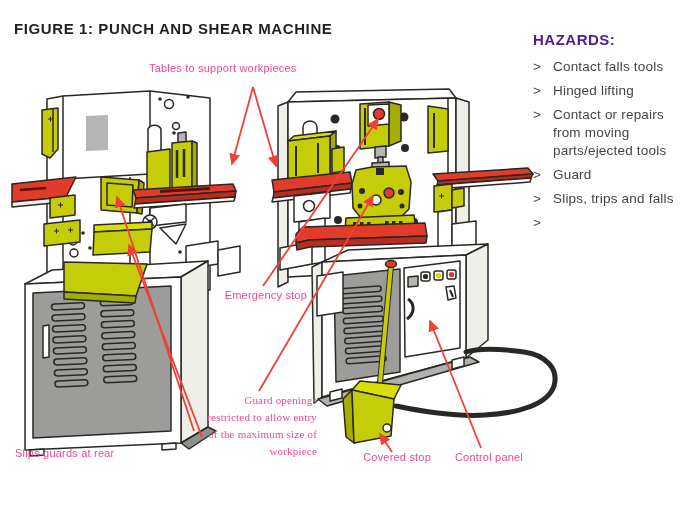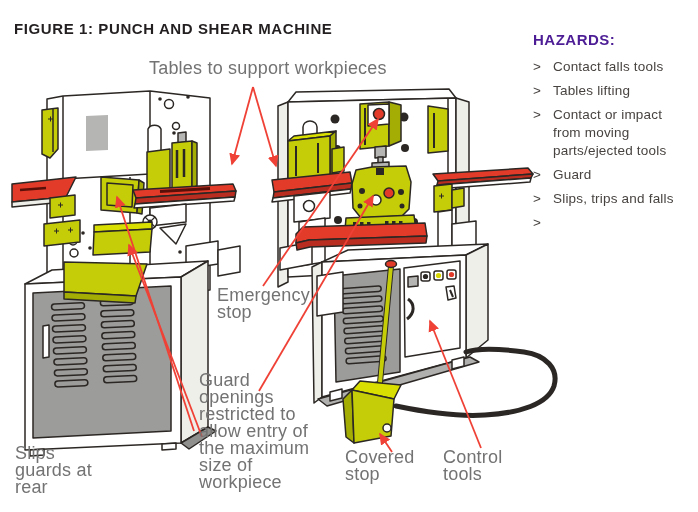--- a/index.html
+++ b/index.html
@@ -1,21 +1,21 @@
 <!DOCTYPE html>
 <html><head>
 <meta charset="utf-8">
 <style>
   html,body{margin:0;padding:0;background:#ffffff;}
   .page{position:relative;width:698px;height:512px;background:#fff;overflow:hidden;
         font-family:"Liberation Sans",sans-serif;color:#474340;}
   .fig-title{position:absolute;left:14px;top:20px;font-size:15px;font-weight:bold;
         letter-spacing:.6px;color:#231f20;white-space:nowrap;}
-  .lbl{position:absolute;font-size:18px;line-height:17px;letter-spacing:.2px;color:#737373;}
-  .lbl.center{text-align:left;}
+  .lbl{position:absolute;font-size:11px;line-height:17px;letter-spacing:.2px;color:#ec4899;}
+  .lbl.center{text-align:right;}
   .hz-title{position:absolute;left:533px;top:31px;font-size:15px;font-weight:bold;
         letter-spacing:.5px;color:#4c1d95;}
   .hz-list{position:absolute;left:533px;top:58px;width:162px;list-style:none;margin:0;padding:0;}
   .hz-item{display:flex;margin-bottom:6px;font-size:13.5px;line-height:18px;letter-spacing:.2px;}
   .hz-bullet{flex:0 0 20px;width:20px;}
   .hz-text{width:138px;}
   svg{position:absolute;left:0;top:0;}
 </style>
 </head>
 <body>
@@ -299,42 +299,42 @@
       <line x1="481" y1="448" x2="430" y2="321" marker-end="url(#arr)"></line>
     </g>
   </svg>
 
   <div class="fig-title">FIGURE 1: PUNCH AND SHEAR MACHINE</div>
 
   <div class="lbl" style="left:149px;top:60px;white-space:nowrap;">Tables to support workpieces</div>
 
   <div class="lbl center" style="left:217px;top:287px;width:90px;">Emergency stop</div>
 
-  <div class="lbl center" style="left:199px;top:372px;width:118px;">Guard openings restricted to allow entry of the maximum size of workpiece</div>
+  <div class="lbl center" style="left:199px;top:392px;width:118px;font-family:Liberation Serif, serif;">Guard openings restricted to allow entry of the maximum size of workpiece</div>
 
   <div class="lbl" style="left:15px;top:445px;width:100px;">Slips guards at rear</div>
 
   <div class="lbl center" style="left:345px;top:449px;width:86px;">Covered stop</div>
 
-  <div class="lbl center" style="left:443px;top:449px;width:80px;">Control tools</div>
+  <div class="lbl center" style="left:443px;top:449px;width:80px;">Control panel</div>
 
   <div class="hz-title">HAZARDS:</div>
 
   <ul class="hz-list">
     <li class="hz-item">
       <span class="hz-bullet">&gt;</span>
       <span class="hz-text">Contact falls tools</span>
       </li>
     <li class="hz-item">
       <span class="hz-bullet">&gt;</span>
-      <span class="hz-text">Tables lifting</span>
-      </li>
-    <li class="hz-item">
-      <span class="hz-bullet">&gt;</span>
-      <span class="hz-text">Contact or impact from moving parts/ejected tools</span>
+      <span class="hz-text">Hinged lifting</span>
+      </li>
+    <li class="hz-item">
+      <span class="hz-bullet">&gt;</span>
+      <span class="hz-text">Contact or repairs from moving parts/ejected tools</span>
       </li>
     <li class="hz-item">
       <span class="hz-bullet">&gt;</span>
       <span class="hz-text">Guard</span>
       </li>
     <li class="hz-item">
       <span class="hz-bullet">&gt;</span>
       <span class="hz-text">Slips, trips and falls</span>
       </li>
     <li class="hz-item">

